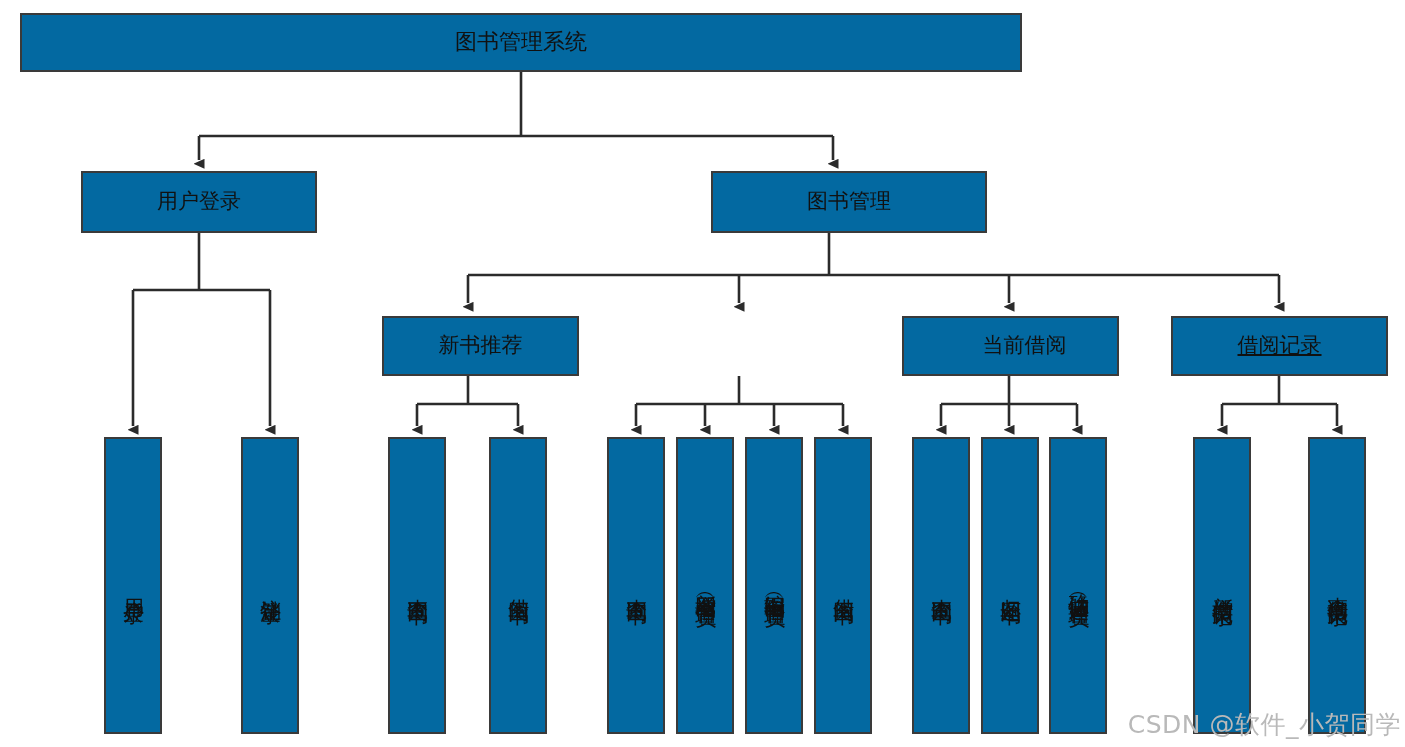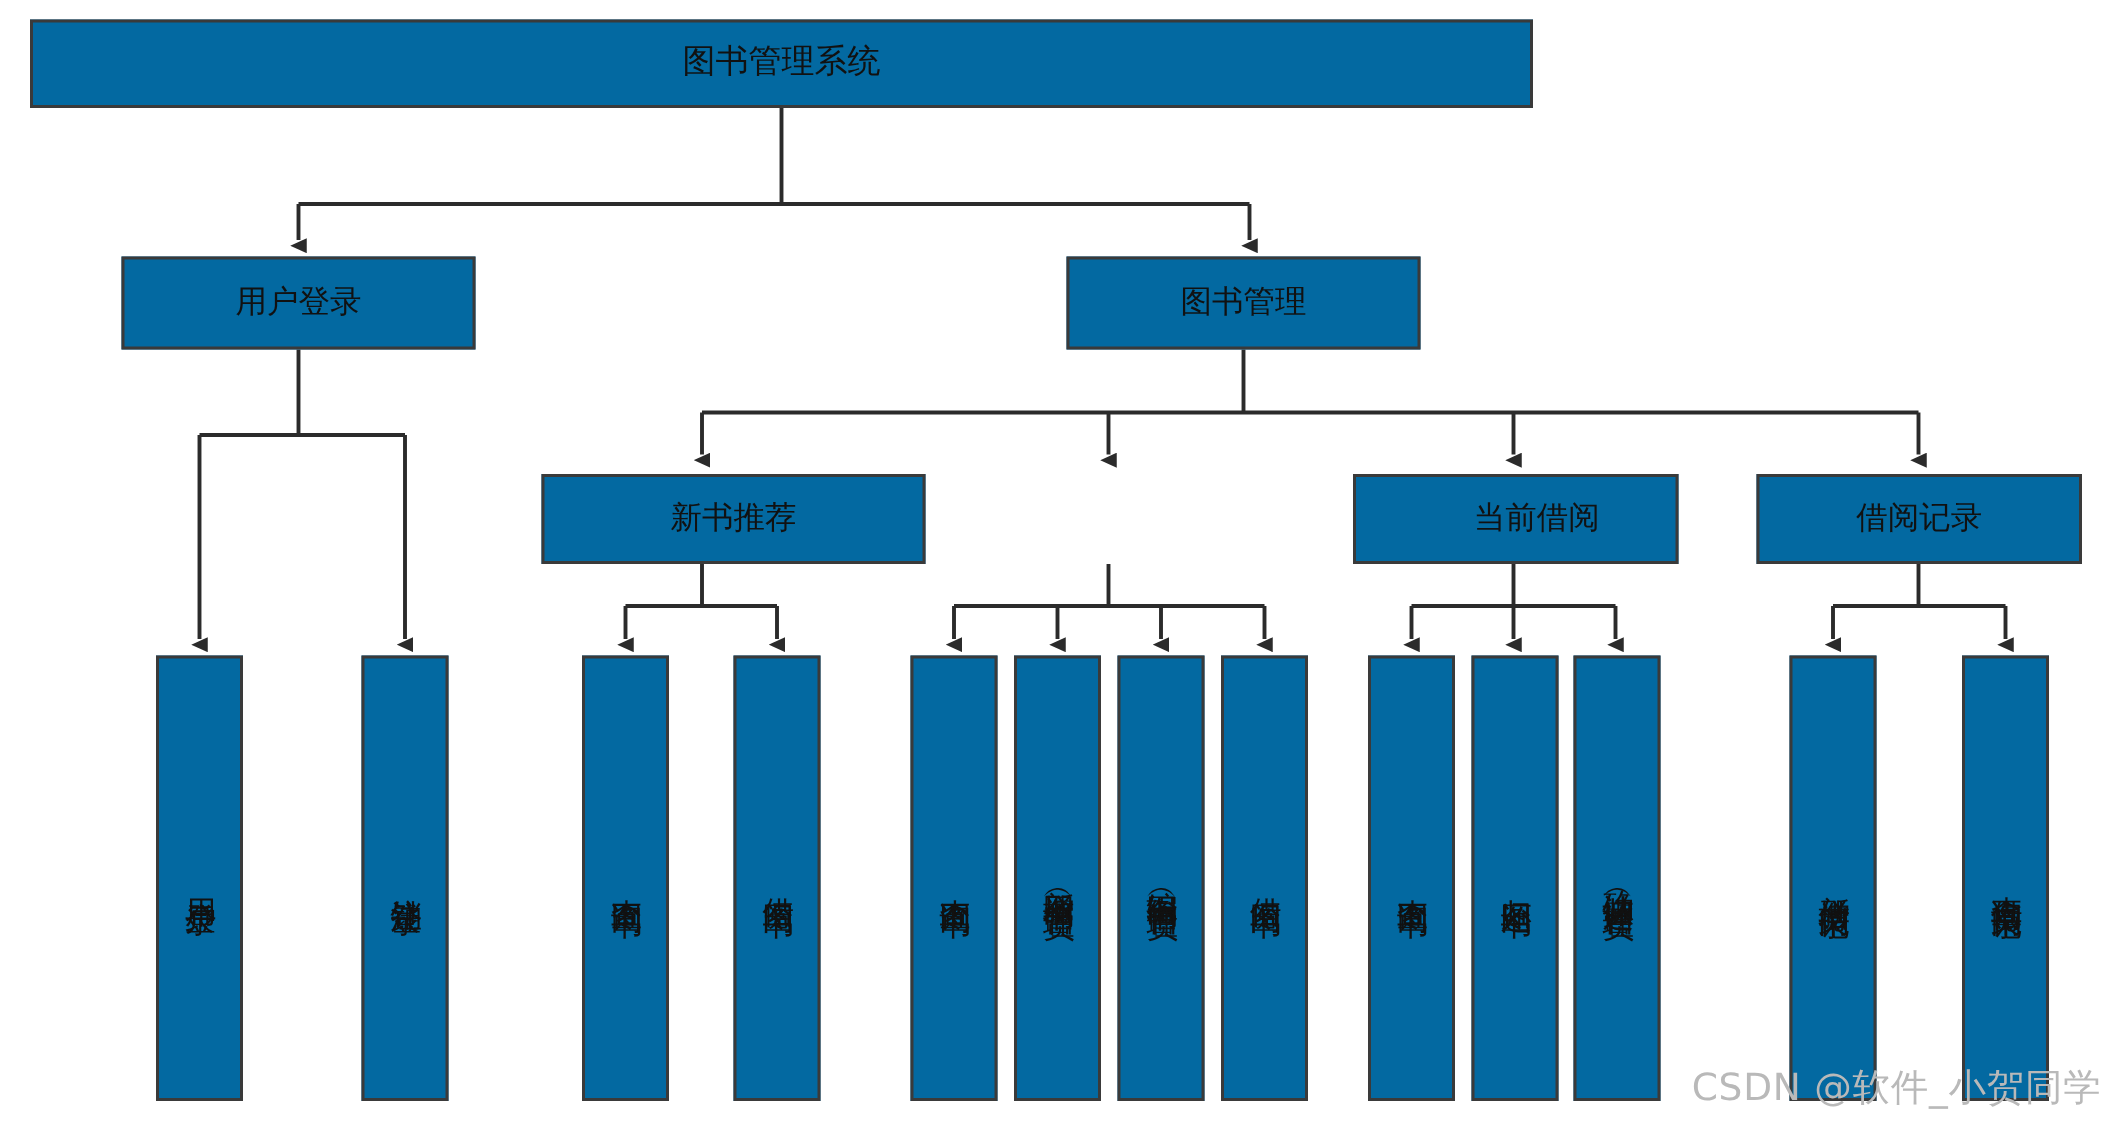--- a/index.html
+++ b/index.html
@@ -131,31 +131,31 @@
     </g>
   </svg>
 
   <div class="node root" style="left:20px; top:13px; width:1002px; height:59px;">
     <span class="txt">图书管理系统</span>
   </div>
 
   <div class="node branch" style="left:81px; top:171px; width:236px; height:62px;">
     <span class="txt">用户登录</span>
   </div>
-  <div class="node branch" style="left:711px; top:171px; width:236px; height:62px;">
+  <div class="node branch" style="left:711px; top:171px; width:276px; height:62px;">
     <span class="txt">图书管理</span>
   </div>
 
-  <div class="node sub" style="left:361px; top:316px; width:256px; height:60px;">
+  <div class="node sub" style="left:382px; top:316px; width:197px; height:60px;">
     <span class="txt">新书推荐</span>
   </div>
   <div class="node sub" style="left:902px; top:316px; width:217px; height:60px;padding-left:28px;">
     <span class="txt">当前借阅</span>
   </div>
-  <div class="node sub" style="left:1171px; top:316px; width:217px; height:60px;">
+  <div class="node sub" style="left:1171px; top:316px; width:217px; height:60px;text-decoration:underline;">
     <span class="txt">借阅记录</span>
   </div>
 
   <div class="node leaf" style="left:104px; top:437px; width:58px; height:297px;">
     <span class="txt">用户登录</span>
   </div>
   <div class="node leaf" style="left:241px; top:437px; width:58px; height:297px;">
     <span class="txt">注销登录</span>
   </div>
 

